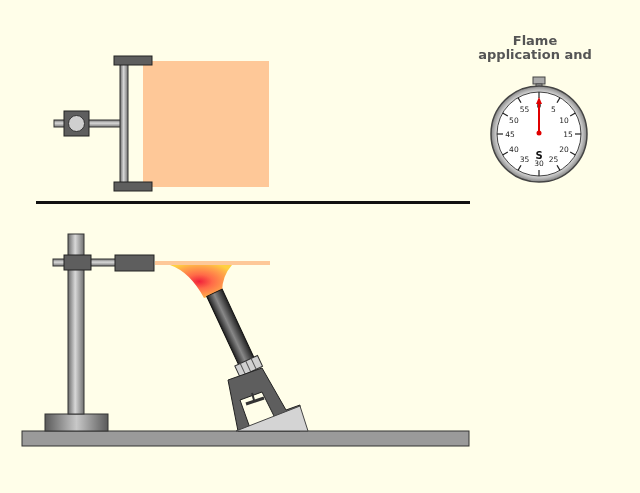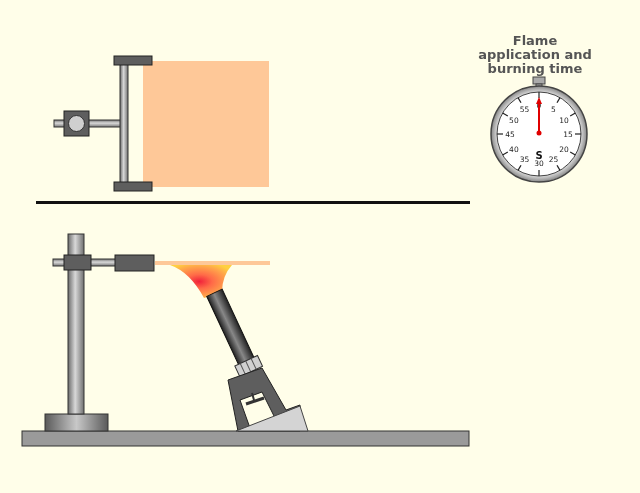--- a/index.html
+++ b/index.html
@@ -6,21 +6,20 @@
   body { width:640px; height:493px; background:#fffee9; position:relative; overflow:hidden; font-family:"DejaVu Sans", sans-serif; }
   svg { position:absolute; left:0; top:0; }
   .title { position:absolute; left:470px; top:34px; width:130px; text-align:center; font-size:13px; font-weight:bold; color:#555; line-height:14px; }
   .title span { display:block; }
 </style>
 </head>
 <body>
 
 <div class="title">
   <span>Flame application and</span>
-  <span>burning time</span>
 </div>
 
 <svg width="640" height="493" viewBox="0 0 640 493">
   <defs>
     <linearGradient id="rodV" x1="0" x2="1" y1="0" y2="0">
       <stop offset="0" stop-color="#6a6a6a"></stop>
         <stop offset="0.45" stop-color="#d8d8d8"></stop>
         <stop offset="1" stop-color="#707070"></stop>
     </linearGradient>
     <linearGradient id="rodH" x1="0" x2="0" y1="0" y2="1">

